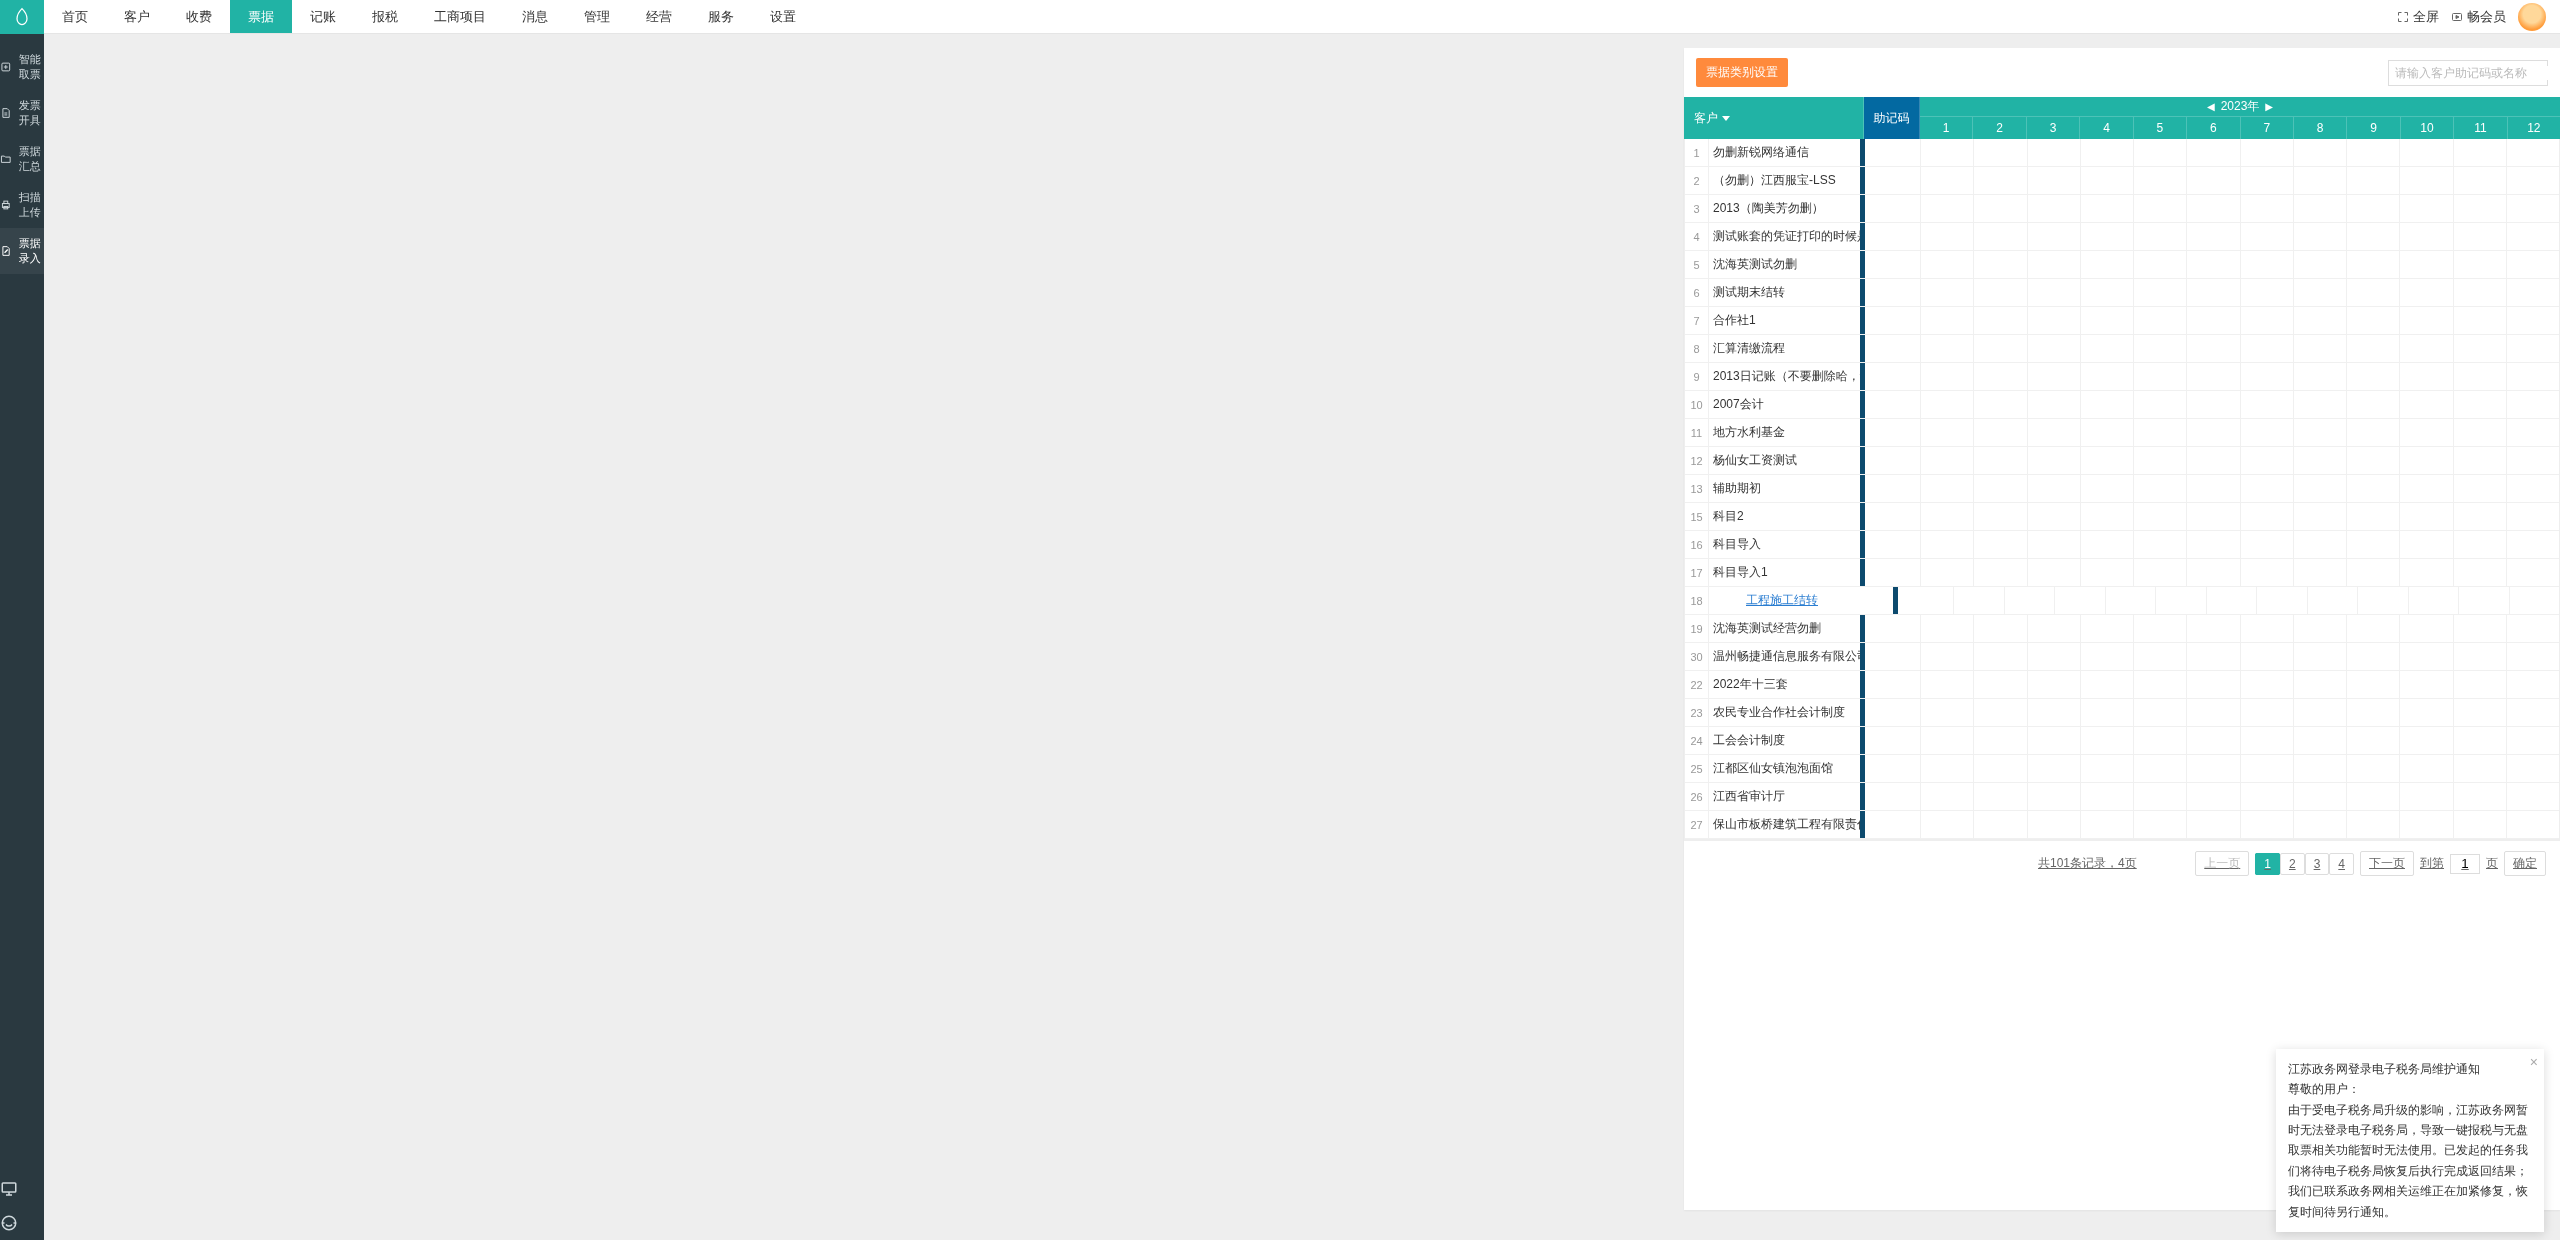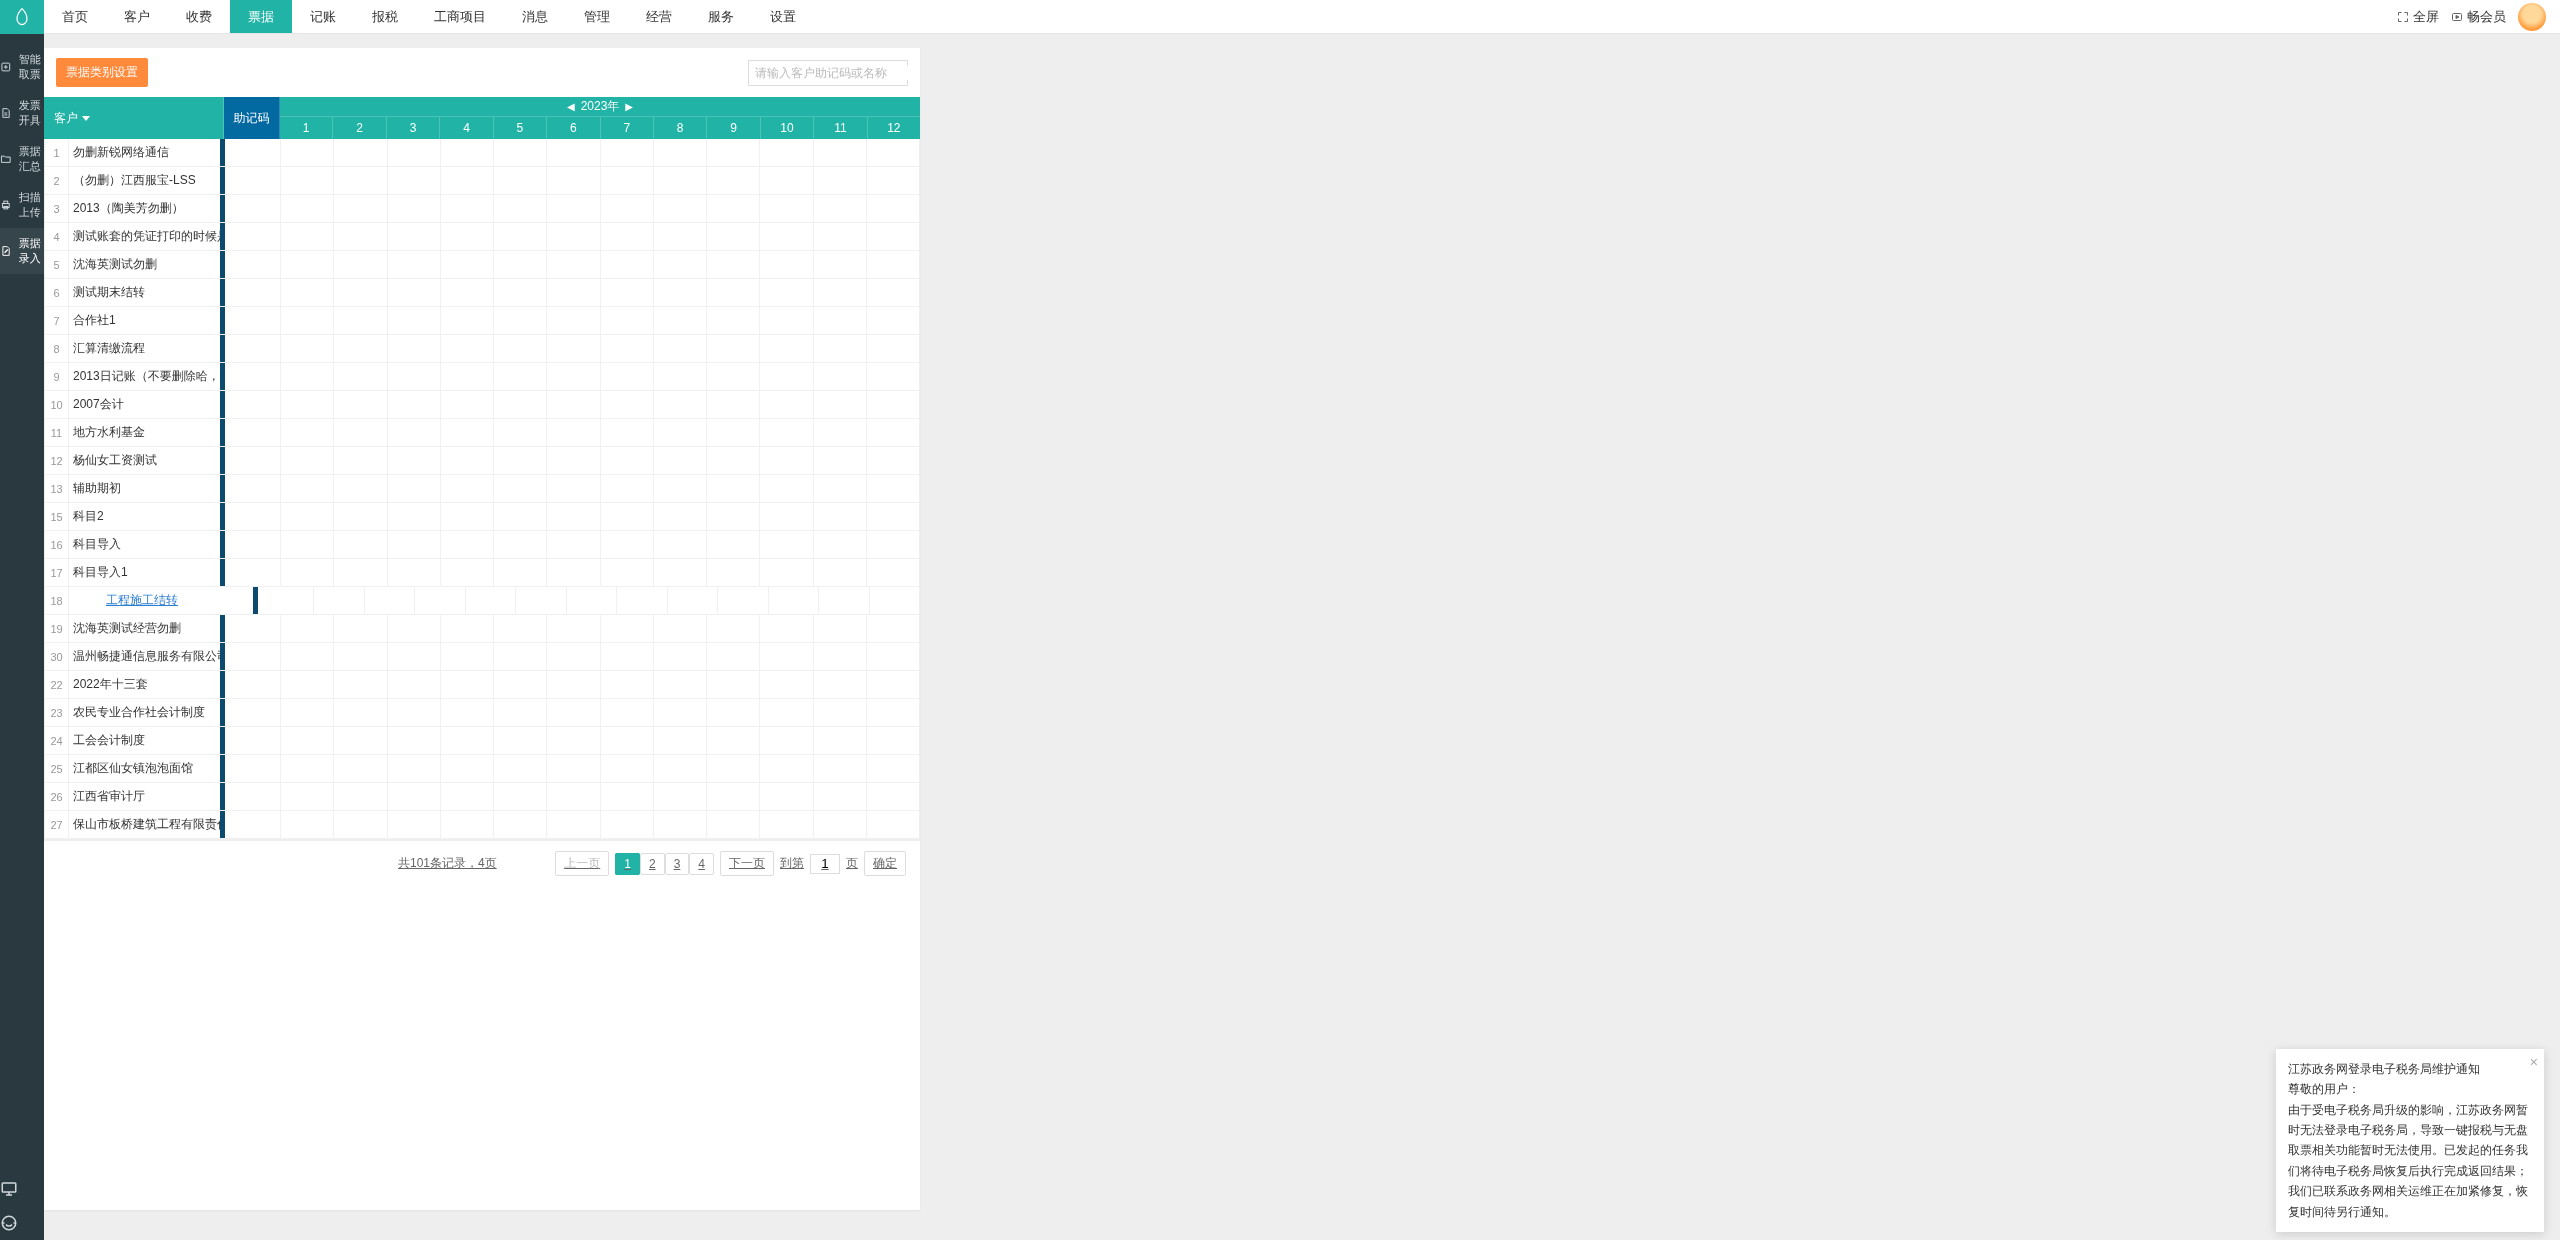--- a/index.html
+++ b/index.html
@@ -12,21 +12,21 @@
 .top-nav-item.active { background: #21b3a5; color: #fff; }
 .header-right { margin-left: auto; display: flex; align-items: center; padding-right: 14px; gap: 12px; }
 .hr-item { display: flex; align-items: center; gap: 4px; cursor: pointer; font-size: 13px; }
 .avatar { width: 28px; height: 28px; border-radius: 50%; background: radial-gradient(circle at 50% 40%, #ffd89a 40%, #ff9c3a 70%); }
 .sidebar { position: fixed; left: 0; top: 34px; bottom: 0; width: 44px; background: #2a3940; display: flex; flex-direction: column; align-items: center; padding-top: 10px; }
 .sb-item { width: 44px; display: flex; flex-direction: row; align-items: center; padding: 8px 0; cursor: pointer; color: #cfd8dc; gap: 4px; }
 .sb-item.active { color: #fff; background: rgba(255,255,255,0.06); }
 .sb-icon { width: 18px; height: 18px; fill: currentColor; }
 .sb-label { font-size: 11px; text-align: center; }
 .sb-bottom { margin-top: auto; width: 100%; }
-.main { position: fixed; left: 44px; right: 0; top: 34px; bottom: 0; overflow: auto; display: flex; justify-content: flex-start; padding: 14px 0 30px; }
+.main { position: fixed; left: 44px; right: 0; top: 34px; bottom: 0; overflow: auto; display: flex; justify-content: flex-end; padding: 14px 0 30px; }
 .panel { width: 876px; background: #fff; display: flex; flex-direction: column; box-shadow: 0 1px 2px rgba(0,0,0,0.05); }
 .panel-top { display: flex; align-items: center; padding: 10px 12px; }
 .btn-orange { background: #ff8a3c; color: #fff; padding: 6px 10px; border: none; cursor: pointer; font-size: 12px; border-radius: 2px; }
 .search-box { margin-left: auto; display: flex; align-items: center; border: 1px solid #ddd; height: 26px; padding: 0 6px; width: 160px; }
 .search-box input { border: none; outline: none; flex: 1; font-size: 12px; }
 .search-box input::placeholder { color: #bbb; }
 .search-icon { width: 14px; height: 14px; fill: #aaa; cursor: pointer; }
 .thead { display: flex; }
 .th-customer { width: 180px; background: #21b3a5; color: #fff; font-size: 12px; display: flex; align-items: center; padding-left: 10px; border-right: 1px solid rgba(255,255,255,0.2); gap: 4px; }
 .th-mnemonic { width: 56px; background: #0369a1; color: #fff; font-size: 12px; display: flex; align-items: center; justify-content: center; border-right: 1px solid rgba(255,255,255,0.2); }

